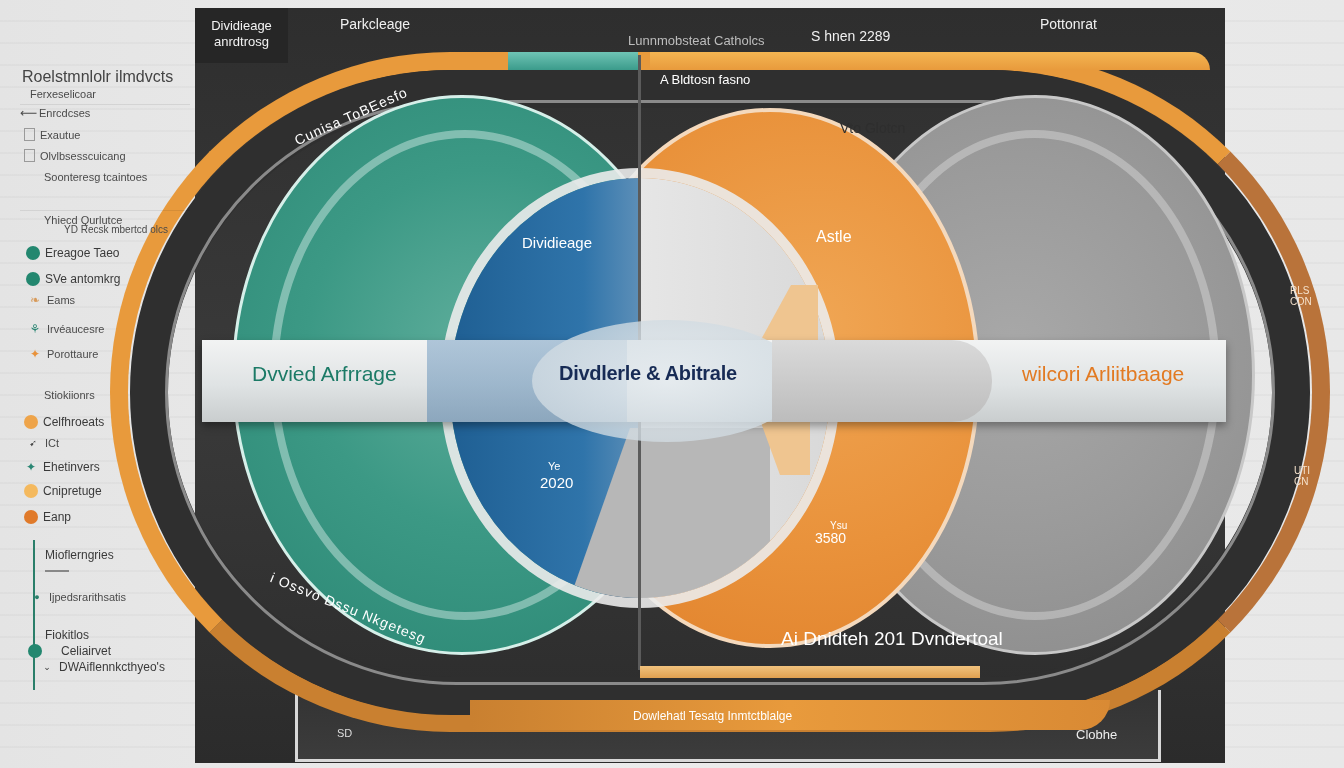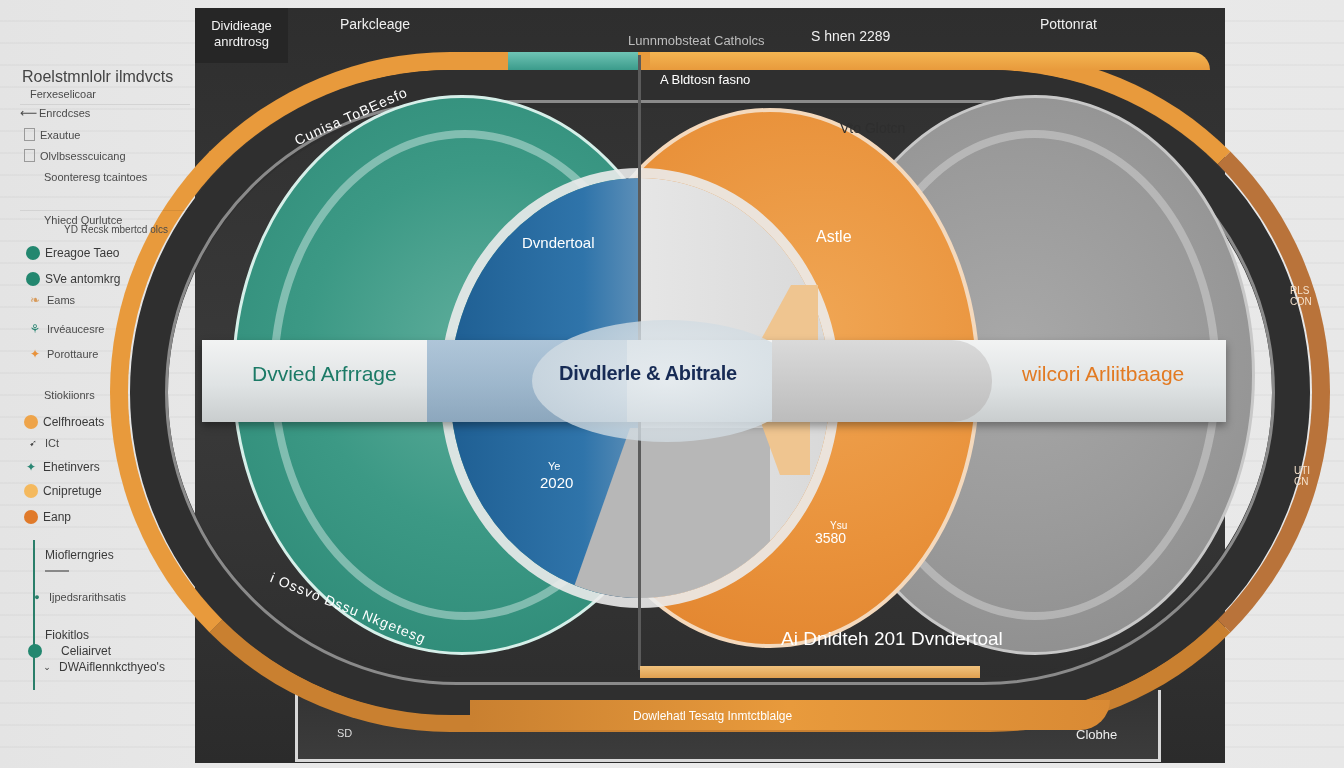--- a/index.html
+++ b/index.html
@@ -218,21 +218,21 @@
   <div class="light-half"></div>
   <div class="grey-wedge"></div>
 </div>
 <div class="peach-wedge-top"></div>
 <div class="peach-wedge-bottom"></div>
 <div class="divider-v"></div>
 
 <div class="bottom-stripe-light"></div>
 <div class="bottom-stripe-orange"></div>
 
-<div class="region-label white" style="left:522px; top:234px;">Dvndertoal</div>
+<div class="region-label white" style="left:522px; top:234px;">Dividieage</div>
 <div class="region-label white" style="left:816px; top:228px; font-size:16px;">Astle</div>
 <div class="region-label white" style="left:660px; top:72px; font-size:13px;">A Bldtosn fasno</div>
 <div class="region-label dark" style="left:840px; top:120px;text-align:center;">Vto Glotcn</div>
 
 <div class="region-label white" style="left:548px; top:460px; font-size:11px;">Ye</div>
 <div class="region-label white" style="left:540px; top:474px; font-size:15px;">2020</div>
 <div class="region-label white" style="left:830px; top:520px; font-size:10px;">Ysu</div>
 <div class="region-label white" style="left:815px; top:530px; font-size:14px;">3580</div>
 
 <div class="curved-label" style="left:290px; top:108px; transform:rotate(-24deg);">Cunisa ToBEesfo</div>

